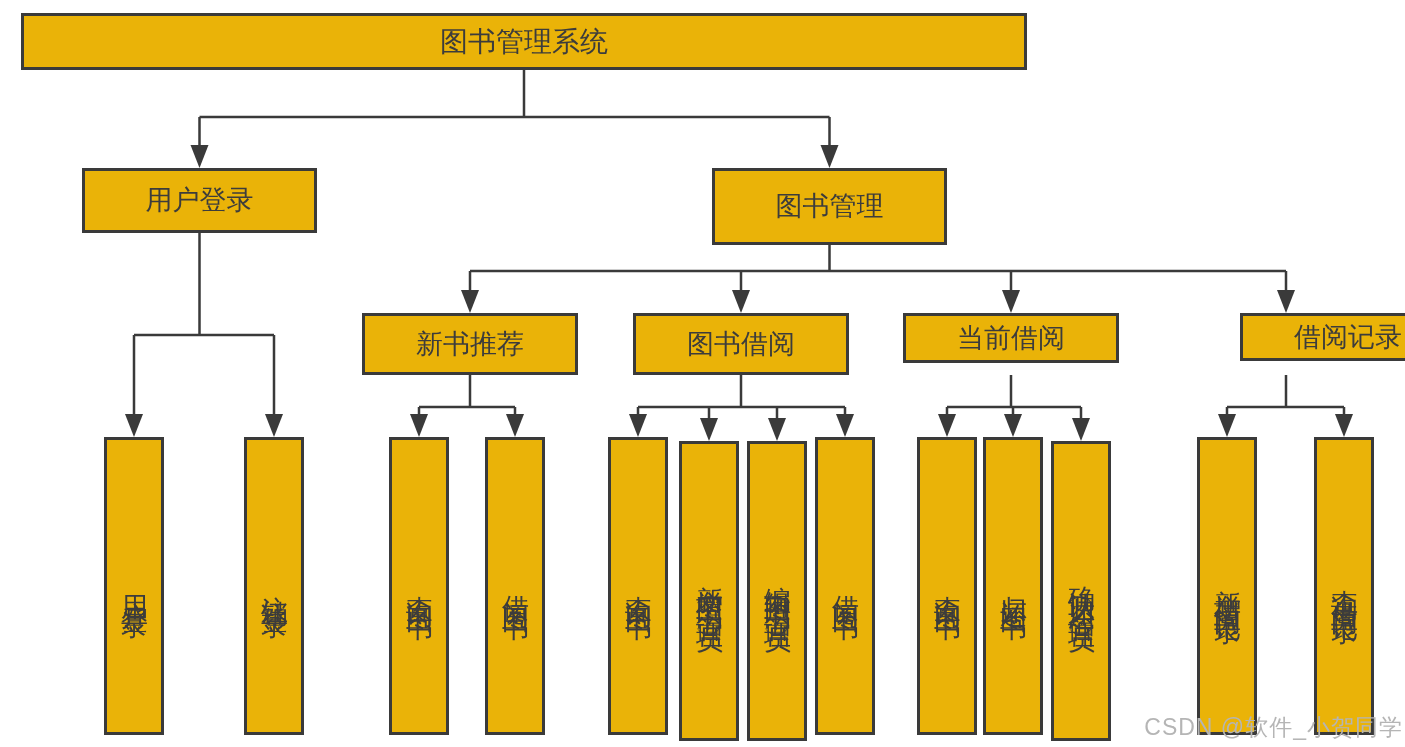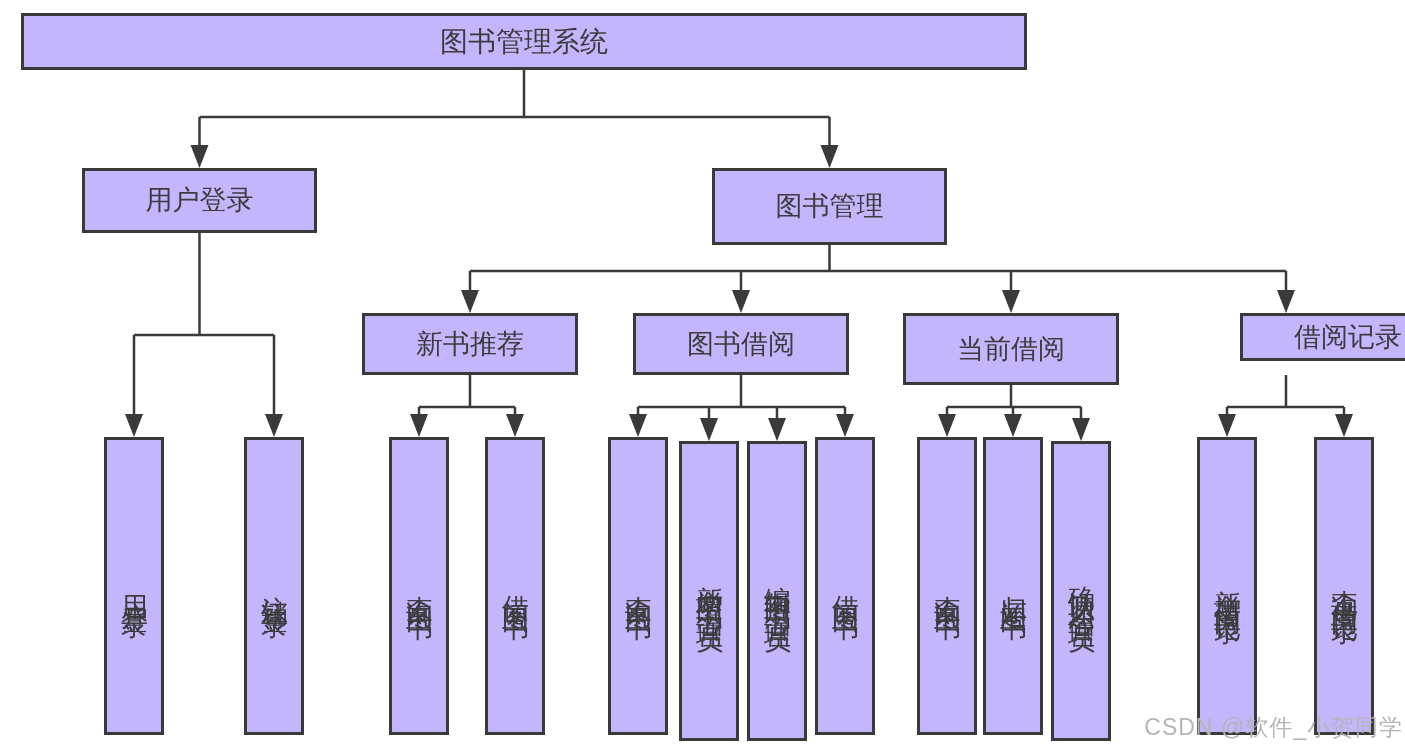--- a/index.html
+++ b/index.html
@@ -8,21 +8,21 @@
     width:1405px;height:747px;
     background:#ffffff;
     font-family:"Liberation Sans","DejaVu Sans",sans-serif;
     overflow:hidden;
   }
   #connectors{position:absolute;left:0;top:0;width:1405px;height:747px;}
   .box{
     position:absolute;
     box-sizing:border-box;
     border:3px solid #3a3a3a;
-    background:#c4b5fd;
+    background:#eab308;
     color:#3c3c3c;
     display:flex;align-items:center;justify-content:center;
     font-size:27px;
     line-height:1;
     white-space:nowrap;
   }
   .root-box{font-size:28px;}
   .leaf{
     writing-mode:vertical-rl;
     letter-spacing:6px;
@@ -82,21 +82,21 @@
     </g>
   </svg>
 
   <div class="box root-box" style="left:21px;top:13px;width:1006px;height:57px">图书管理系统</div>
 
   <div class="box" style="left:82px;top:168px;width:235px;height:65px">用户登录</div>
   <div class="box" style="left:712px;top:168px;width:235px;height:77px">图书管理</div>
 
   <div class="box" style="left:633px;top:313px;width:216px;height:62px">图书借阅</div>
   <div class="box" style="left:362px;top:313px;width:216px;height:62px">新书推荐</div>
-  <div class="box" style="left:903px;top:313px;width:216px;height:72px">当前借阅</div>
+  <div class="box" style="left:903px;top:313px;width:216px;height:50px">当前借阅</div>
   <div class="box" style="left:1240px;top:313px;width:216px;height:48px">借阅记录</div>
 
   <div class="box leaf" style="left:104px;top:437px;width:60px;height:298px">用户登录</div>
   <div class="box leaf" style="left:244px;top:437px;width:60px;height:298px">注销登录</div>
 
   <div class="box leaf" style="left:389px;top:437px;width:60px;height:298px">查询图书</div>
   <div class="box leaf" style="left:485px;top:437px;width:60px;height:298px">借阅图书</div>
 
   <div class="box leaf" style="left:608px;top:437px;width:60px;height:298px">查询图书</div>
   <div class="box leaf" style="left:679px;top:441px;width:60px;height:300px">新增图书（管理员）</div>

